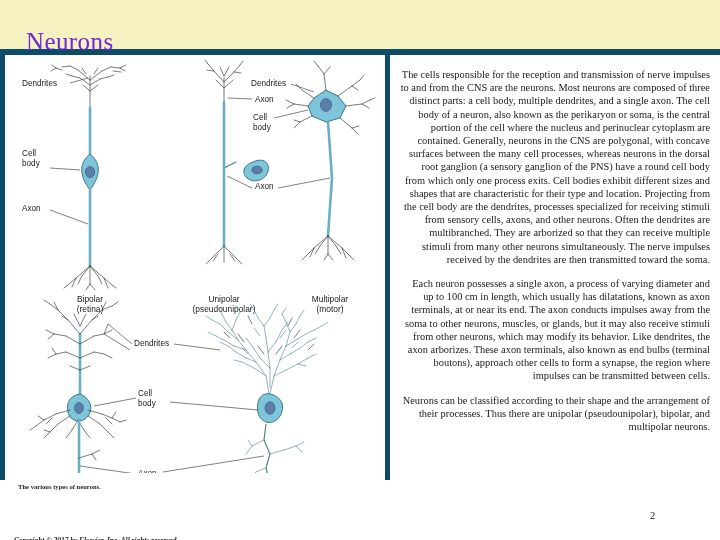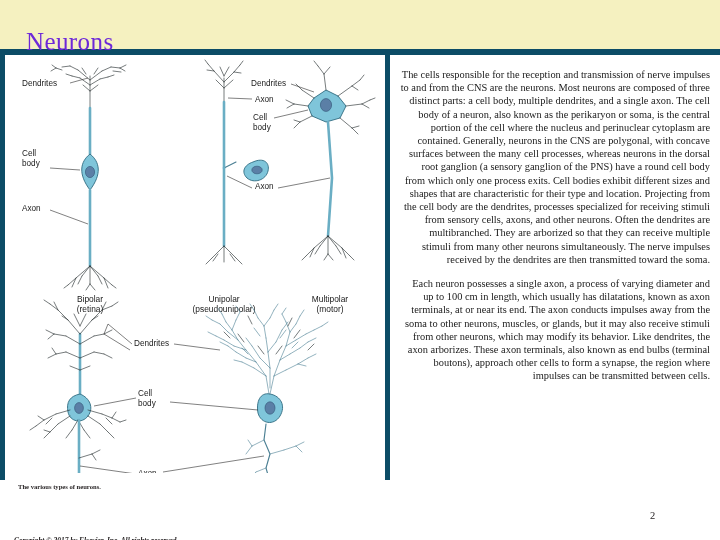--- a/index.html
+++ b/index.html
@@ -381,16 +381,17 @@
   </g>
 
 </svg>
 </div>
 
 <div id="figure-caption">The various types of neurons.</div>
 
 <div id="text-column">
   <p><span>The cells responsible for the reception and transmission of nerve impulses to and from the CNS are the neurons. Most neurons are composed of three distinct parts: a cell body, multiple dendrites, and a single axon. The cell body of a neuron, also known as the perikaryon or soma, is the central portion of the cell where the nucleus and perinuclear cytoplasm are contained. Generally, neurons in the CNS are polygonal, with concave surfaces between the many cell processes, whereas neurons in the dorsal root ganglion (a sensory ganglion of the PNS) have a round cell body from which only one process exits. Cell bodies exhibit different sizes and shapes that are characteristic for their type and location. Projecting from the cell body are the dendrites, processes specialized for receiving stimuli from sensory cells, axons, and other neurons.  Often the dendrites are multibranched. They are arborized so that they can receive multiple stimuli from many other neurons simultaneously. The nerve impulses received by the dendrites are then transmitted toward the soma.</span></p>
   <p><span>Each neuron possesses a single </span><b>axon,</b><span> a process of varying diameter and up to 100 cm in length, which usually has dilatations, known as </span><b>axon terminals,</b><span> at or near its end. The axon conducts impulses away from the soma to other neurons, muscles, or glands, but it may also receive stimuli from other neurons, which may modify its behavior. Like dendrites, the axon arborizes. These axon terminals, also known as </span><b>end bulbs (terminal boutons),</b><span> approach other cells to form a </span><b>synapse,</b><span> the region where impulses can be transmitted between cells.</span></p>
+  <p><span>Neurons can be classified according to their shape and the arrangement of their processes. Thus there are unipolar (pseudounipolar), bipolar, and multipolar neurons.</span></p>
 </div>
 
 <div id="copyright">Copyright © 2017 by Elsevier, Inc. All rights reserved.</div>
 <div id="page-number">2</div>
 
 </body></html>

